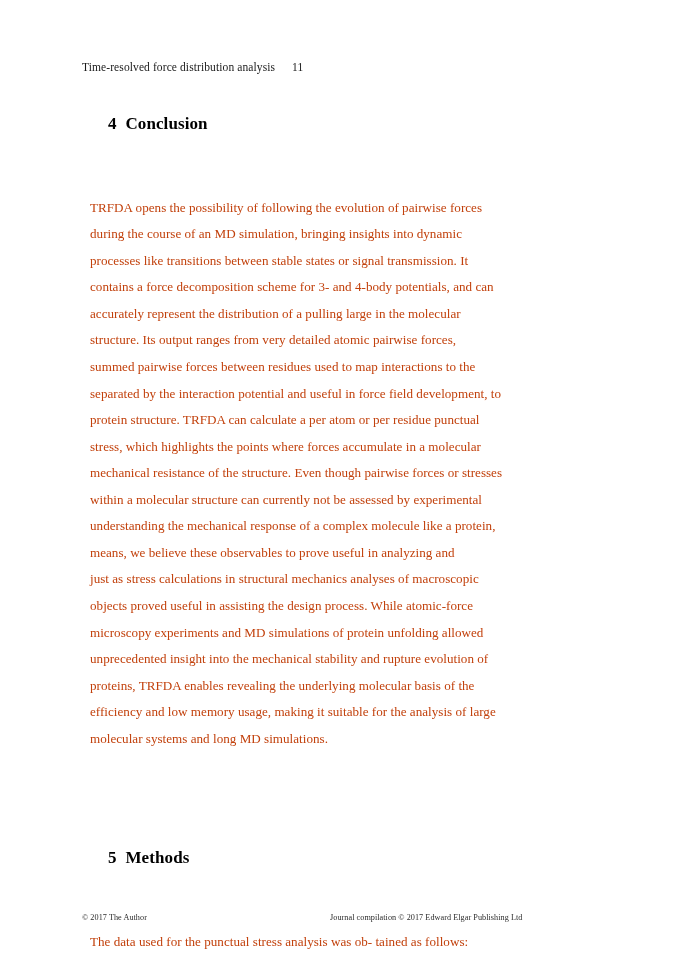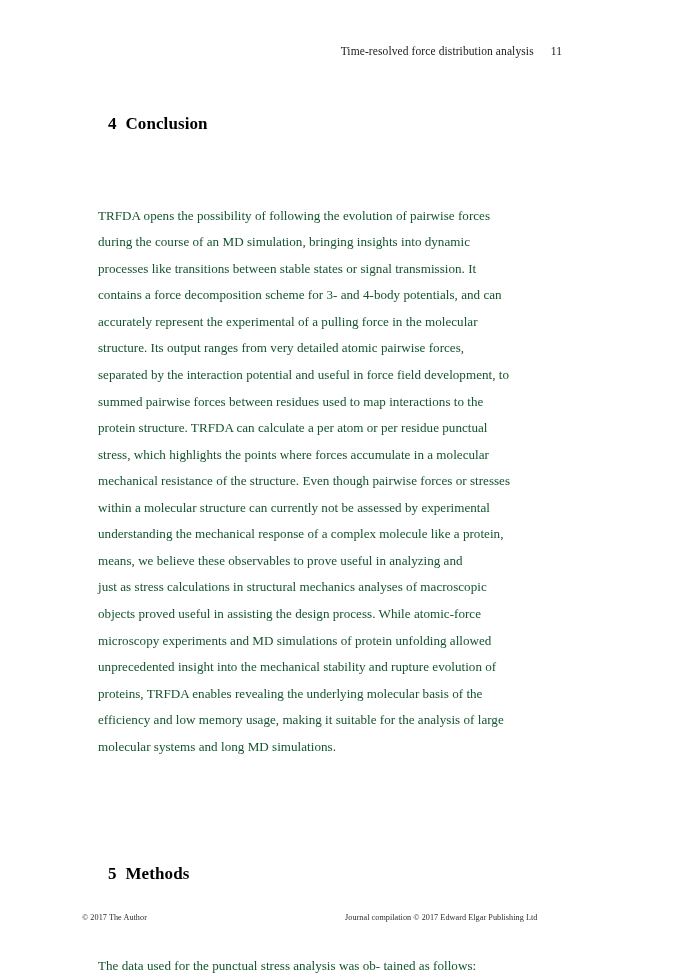--- a/index.html
+++ b/index.html
@@ -23,30 +23,30 @@
   }
 
   
   .running-head {
     position: absolute;
     left: 82px;
     top: 45px;
     width: 480px;
     height: 20px;
     display: flex;
-    justify-content: flex-end;
     align-items: baseline;
     font-size: 11.5px;
     letter-spacing: 0.1px;
     color: #1a1a1a;
     white-space: nowrap;
   }
   .running-head .rh-title { }
   .running-head .rh-pageno {
     margin-left: 17px;
+    margin-top: 16px;
   }
 
   
   .content {
     position: absolute;
     left: 82px;
     top: 92px;
     width: 482px;
   }
 
@@ -57,24 +57,24 @@
     padding: 0;
     line-height: 1.25;
     letter-spacing: 0.1px;
     color: #000000;
     white-space: pre;
   }
   .sec-num { }
   .sec-title { }
 
   .para {
-    margin: 16px;
+    margin: 8px;
     padding: 0;
     font-size: 13.1px;
-    color: #14532d;
+    color: #c2410c;
     letter-spacing: 0.02px;
   }
   .para .ln {
     display: block;
     height: 26.55px;
     line-height: 26.55px;
     white-space: pre;
   }
 
   
@@ -95,21 +95,21 @@
     white-space: nowrap;
     text-align: center;
   }
   .footer-left {
     position: absolute;
     left: 0;
     top: 0;
   }
   .footer-right {
     position: absolute;
-    left: 263px;
+    left: 248px;
     top: 0;
   }
 </style>
 </head>
 <body>
 
 <div class="page">
 
   <div class="running-head">
     <span class="rh-title">Time-resolved force distribution analysis</span>
@@ -122,24 +122,24 @@
       <span class="sec-num">4</span><span>&nbsp;&nbsp;</span><span class="sec-title">Conclusion</span>
     </h2>
 
     <div class="gap-heading-to-para"></div>
 
     <p class="para" id="conclusion-para">
         <span class="ln">TRFDA opens the possibility of following the evolution of pairwise forces</span>
         <span class="ln">during the course of an MD simulation, bringing insights into dynamic</span>
         <span class="ln">processes like transitions between stable states or signal transmission. It</span>
         <span class="ln">contains a force decomposition scheme for 3- and 4-body potentials, and can</span>
-        <span class="ln">accurately represent the experimental of a pulling force in the molecular</span>
+        <span class="ln">accurately represent the distribution of a pulling large in the molecular</span>
         <span class="ln">structure. Its output ranges from very detailed atomic pairwise forces,</span>
+        <span class="ln">summed pairwise forces between residues used to map interactions to the</span>
         <span class="ln">separated by the interaction potential and useful in force field development, to</span>
-        <span class="ln">summed pairwise forces between residues used to map interactions to the</span>
         <span class="ln">protein structure. TRFDA can calculate a per atom or per residue punctual</span>
         <span class="ln">stress, which highlights the points where forces accumulate in a molecular</span>
         <span class="ln">mechanical resistance of the structure. Even though pairwise forces or stresses</span>
         <span class="ln">within a molecular structure can currently not be assessed by experimental</span>
         <span class="ln">understanding the mechanical response of a complex molecule like a protein,</span>
         <span class="ln">means, we believe these observables to prove useful in analyzing and</span>
         <span class="ln">just as stress calculations in structural mechanics analyses of macroscopic</span>
         <span class="ln">objects proved useful in assisting the design process. While atomic-force</span>
         <span class="ln">microscopy experiments and MD simulations of protein unfolding allowed</span>
         <span class="ln">unprecedented insight into the mechanical stability and rupture evolution of</span>

